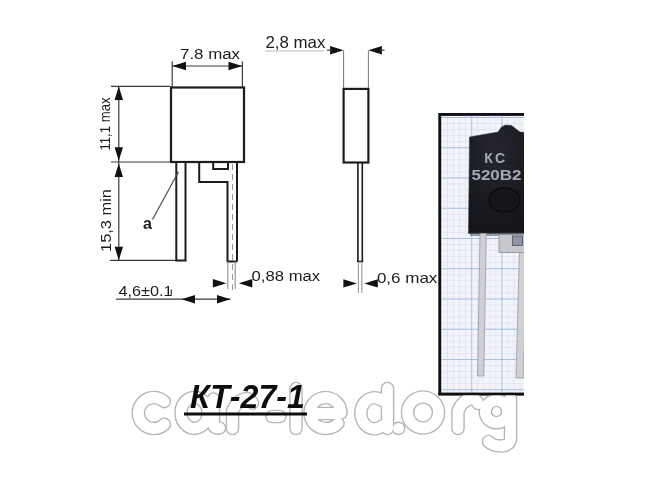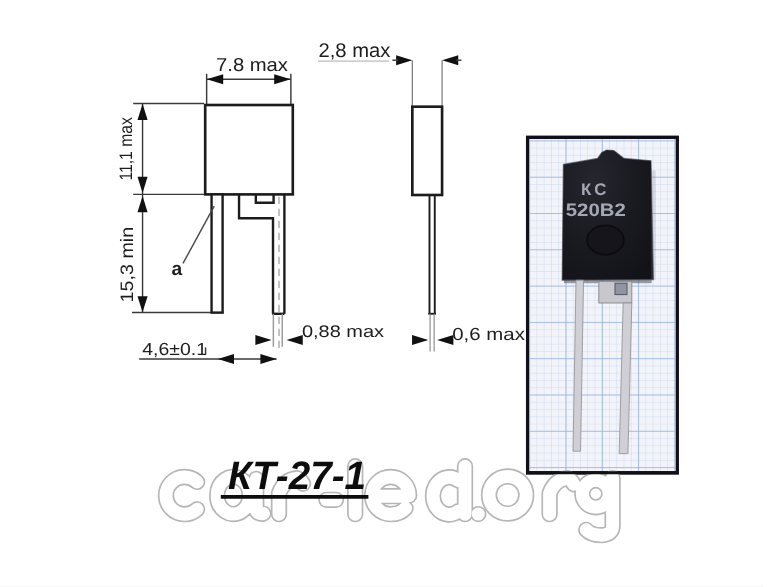--- a/index.html
+++ b/index.html
@@ -1,16 +1,16 @@
 <!DOCTYPE html>
 <html><head>
 <meta charset="utf-8">
 <style>
   html,body{margin:0;padding:0;background:#fff;}
-  #page{position:relative;width:650px;height:489px;background:#e5e5e5;overflow:hidden;
+  #page{position:relative;width:524px;height:489px;background:#3b82f6;overflow:hidden;
         font-family:"Liberation Sans", sans-serif;}
   svg{position:absolute;left:0;top:0;}
   text{font-family:"Liberation Sans", sans-serif;}
 </style>
 </head>
 <body>
 <div id="page">
 <svg width="650" height="489" viewBox="0 0 650 489">
   <defs>
     <pattern id="gridS" width="6.05" height="6.05" patternUnits="userSpaceOnUse" x="441" y="117">

